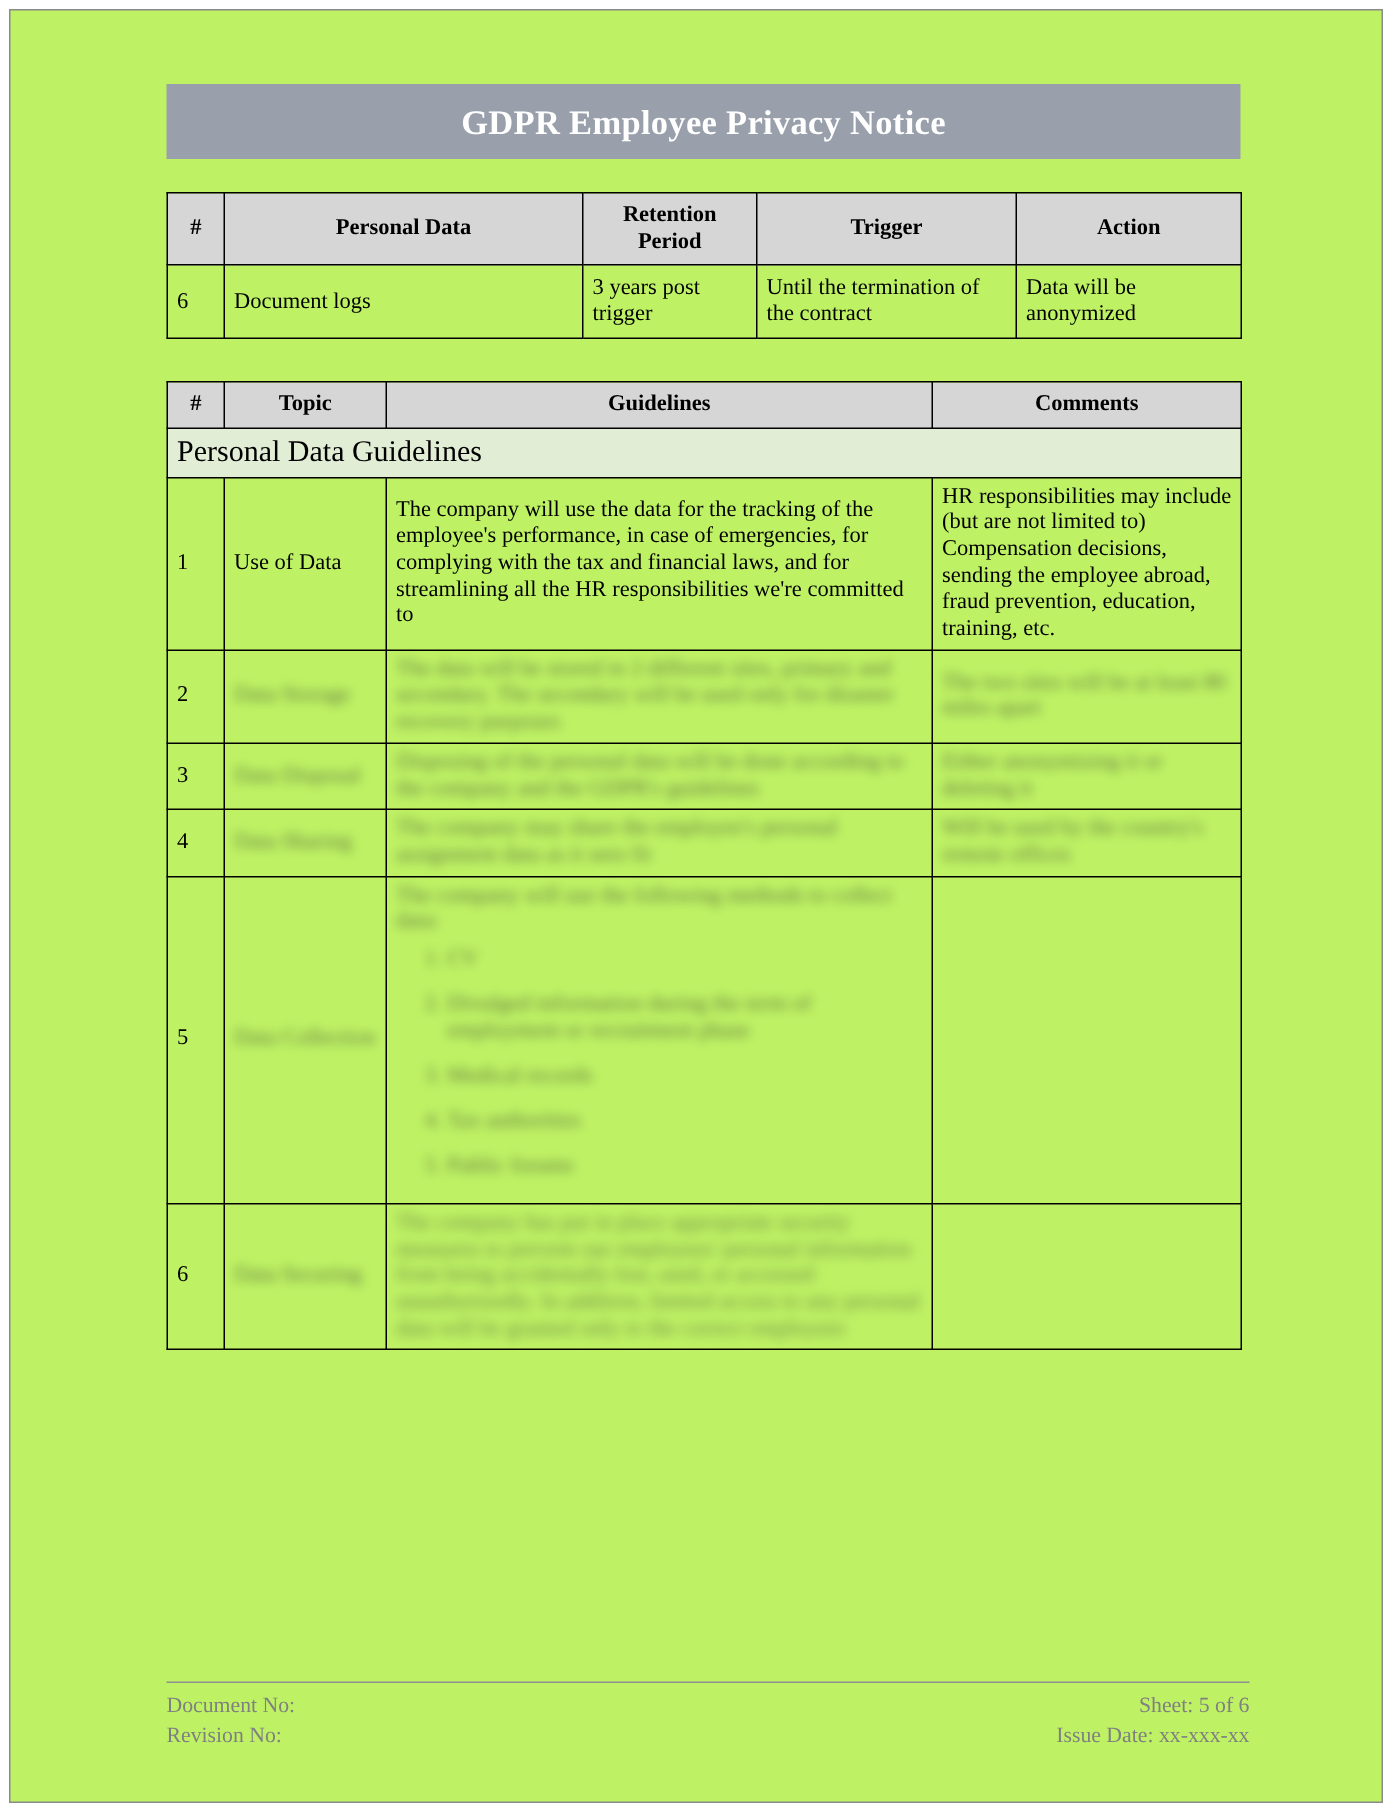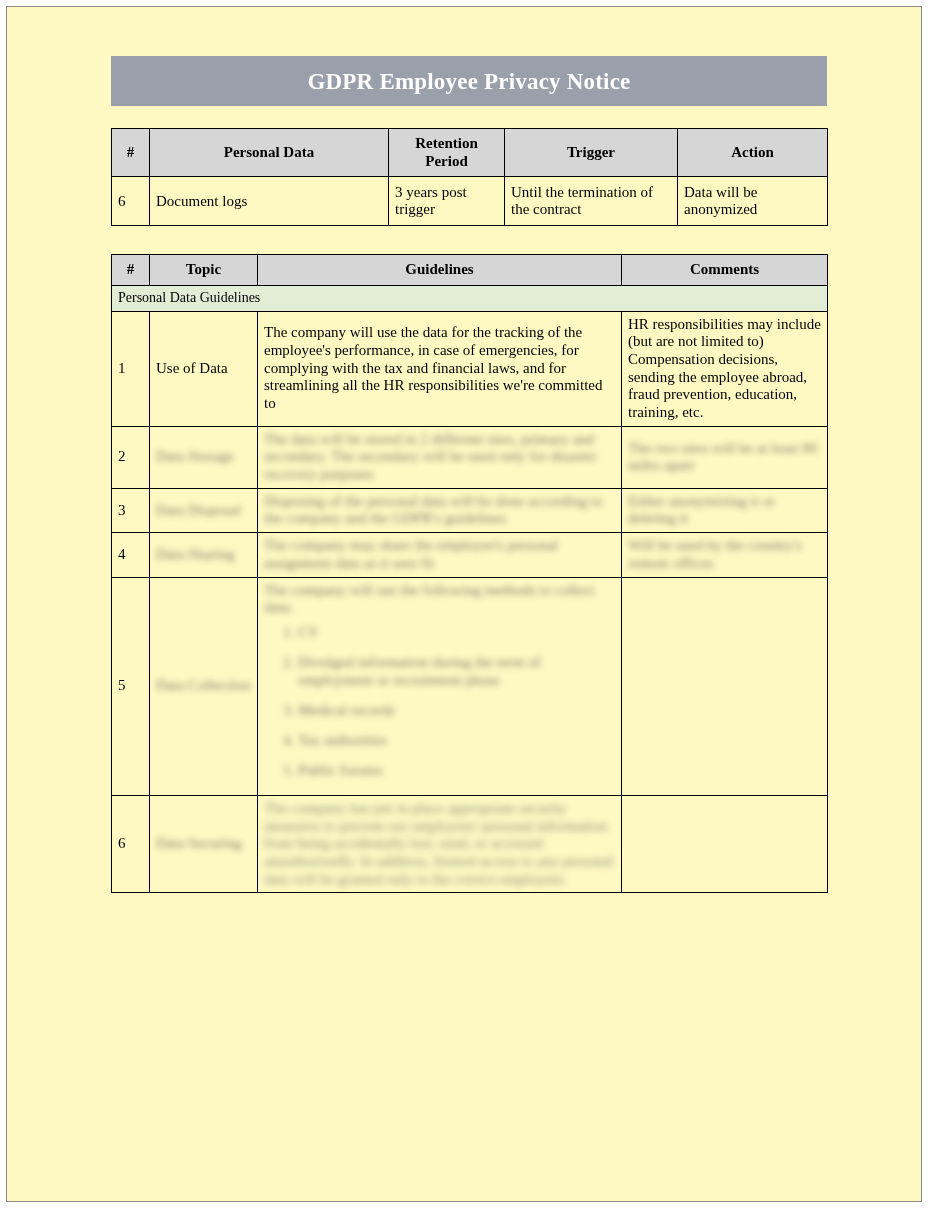--- a/index.html
+++ b/index.html
@@ -18,21 +18,21 @@
 
   
   #page {
     position: absolute;
     left: 6px;
     top: 6px;
     width: 916px;
     height: 1196px;
     border: 1px solid #8a8a8a;
     box-sizing: border-box;
-    background: #fef9c3;
+    background: #bef264;
   }
 
   #content {
     position: absolute;
     left: 104px;   
     top: 49px;     
     width: 716px;
   }
 
   
@@ -94,21 +94,21 @@
   #table-guidelines { margin-top: 28px; }
   #table-guidelines col.c-num { width: 38px; }
   #table-guidelines col.c-top { width: 108px; }
   #table-guidelines col.c-gui { width: 364px; }
   #table-guidelines col.c-com { width: 206px; }
 
   td.section-row {
     background: #e2edd6;
     text-align: center;
     font-weight: bold;
-    font-size: 14px;
+    font-size: 20px;
     padding: 5px 4px;
   }
 
   td.cell-top { vertical-align: top; }
 
   
   .blurred {
     filter: blur(3.4px);
     opacity: 0.62;
     color: #2b2b2b;
@@ -254,14 +254,24 @@
           <td class="num clip-cell" style="height:68px;">6</td>
           <td class="blurred clip-cell">Data Securing</td>
           <td class="cell-top blurred-strong clip-cell" style="height:68px;">The company has put in place appropriate security measures to prevent our employees' personal information from being accidentally lost, used, or accessed unauthorizedly. In addition, limited access to any personal data will be granted only to the correct employees</td>
           <td class="cell-top blurred clip-cell"></td>
         </tr>
       </tbody>
     </table>
 
   </div>
 
+  <div id="footer">
+    <div class="frow">
+      <span>Document No:</span>
+      <span>Sheet: 5 of 6</span>
+    </div>
+    <div class="frow">
+      <span>Revision No:</span>
+      <span>Issue Date: xx-xxx-xx</span>
+    </div>
+  </div>
 
 </div>
 
 </body></html>

